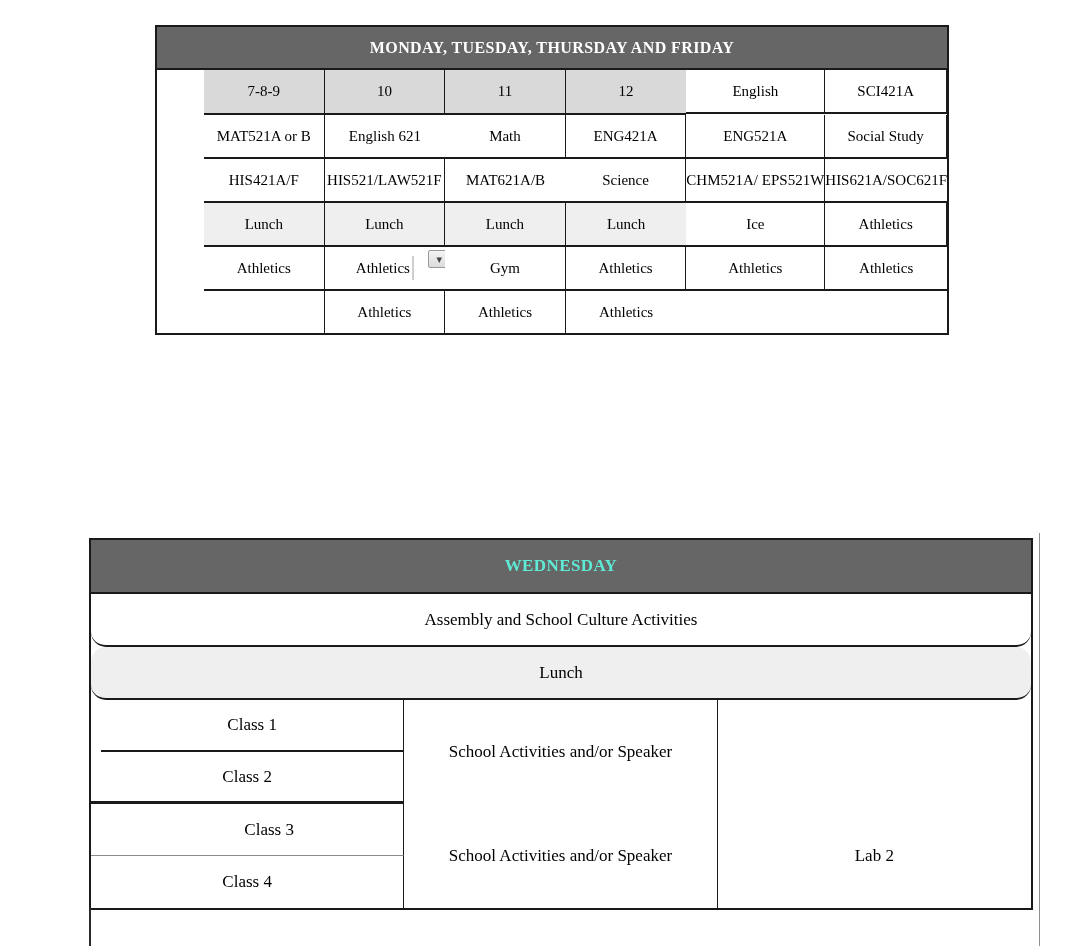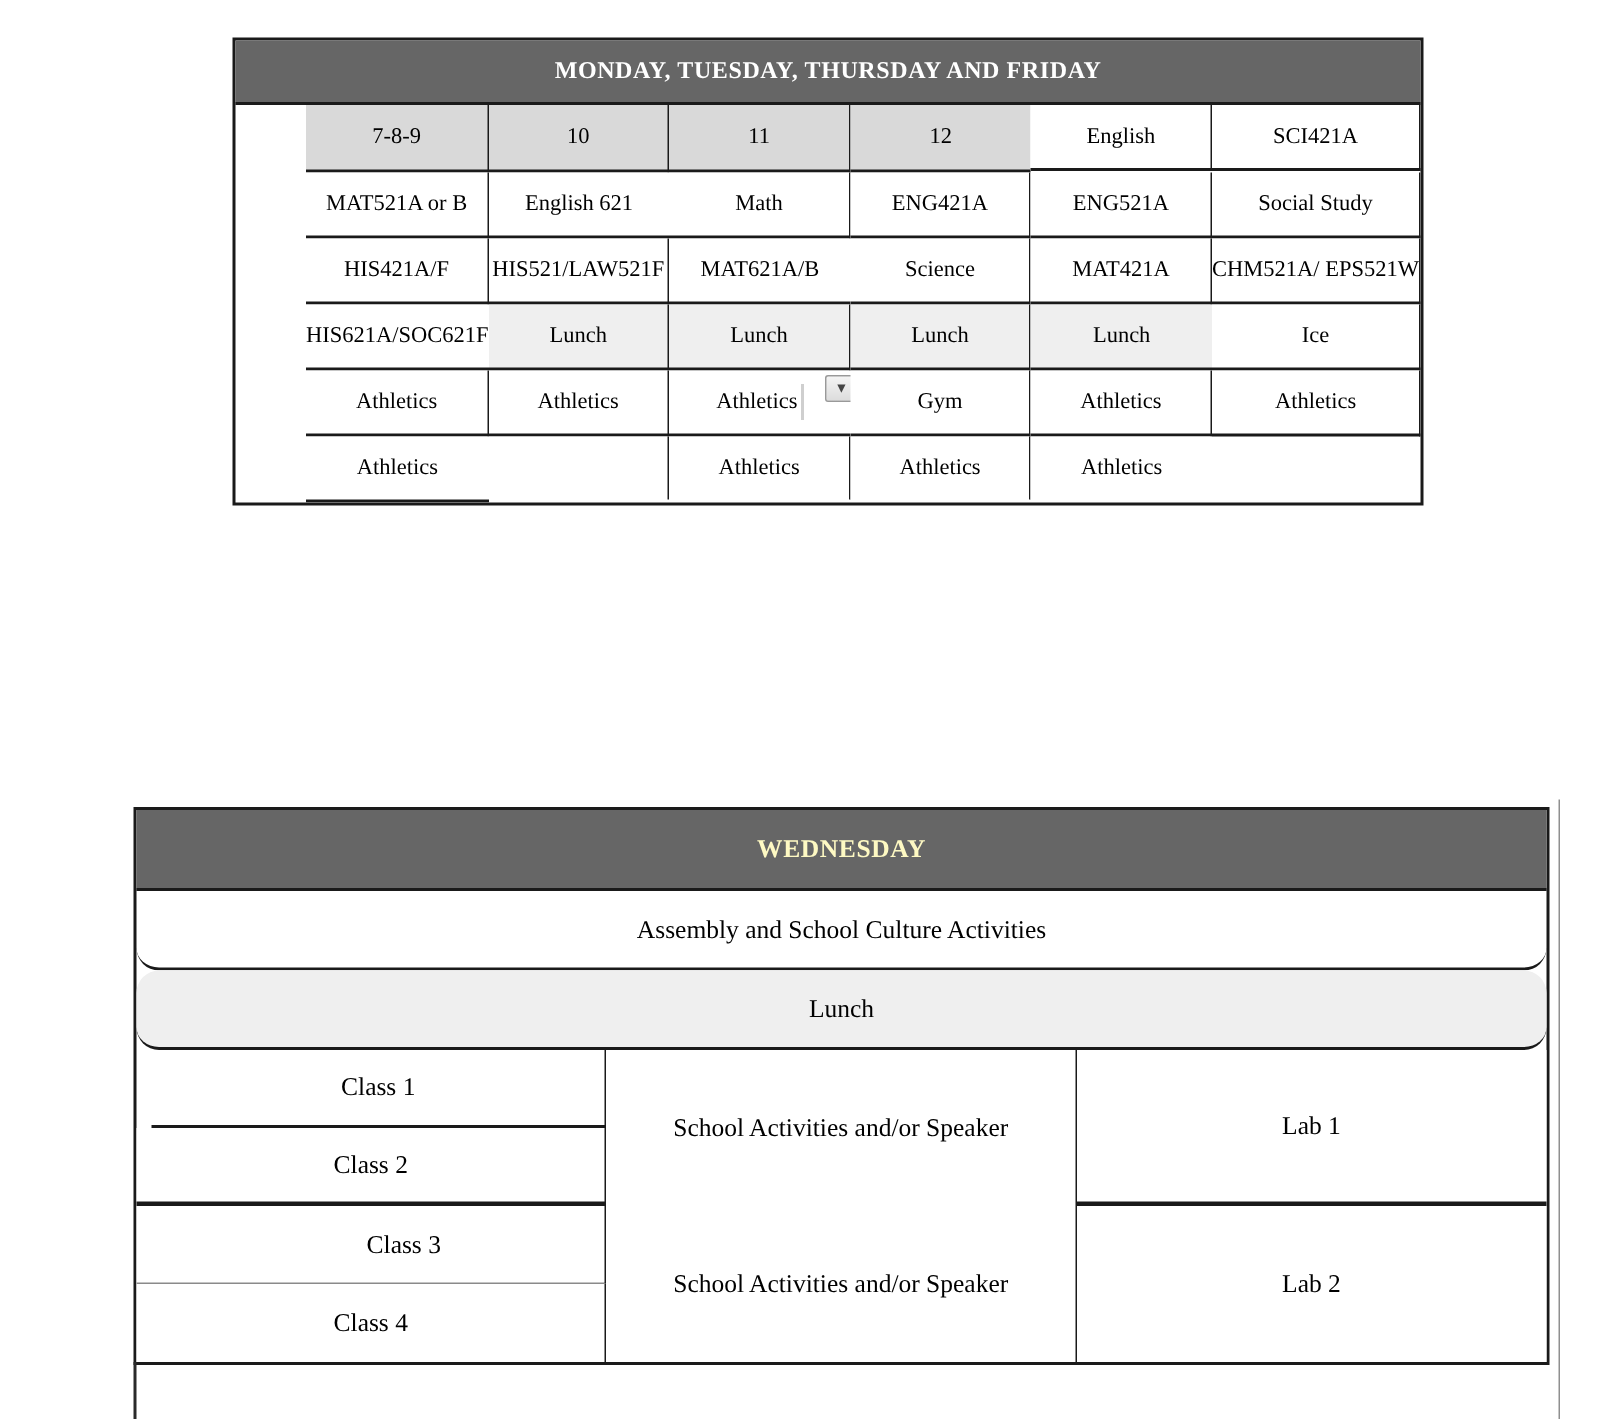--- a/index.html
+++ b/index.html
@@ -92,21 +92,21 @@
     left: 89px;
     top: 538px;
     width: 944px;
     border: 2px solid #1a1a1a;
     box-sizing: border-box;
     background: #ffffff;
   }
   .wed-titlebar {
     height: 52px;
     background: #666666;
-    color: #fef9c3;
+    color: #5eead4;
     font-weight: bold;
     font-size: 17px;
     letter-spacing: 0.4px;
     display: flex;
     align-items: center;
     justify-content: center;
     border-bottom: 2px solid #1a1a1a;
   }
   .wed-fullrow {
     height: 51px;
@@ -193,21 +193,20 @@
     <div class="cell">Math</div>
     <div class="cell">ENG421A</div>
     <div class="cell">ENG521A</div>
 
     <div class="cell">Social Study</div>
     <div class="cell">HIS421A/F</div>
     <div class="cell">HIS521/LAW521F</div>
     <div class="cell last-col">MAT621A/B</div>
 
     <div class="cell">Science</div>
-    <div class="cell">MAT421A</div>
     <div class="cell">CHM521A/ EPS521W</div>
     <div class="cell last-col">HIS621A/SOC621F</div>
 
     <div class="cell shade">Lunch</div>
     <div class="cell shade">Lunch</div>
     <div class="cell shade">Lunch</div>
     <div class="cell shade last-col">Lunch</div>
 
     <div class="cell">Ice</div>
     <div class="cell">Athletics</div>
@@ -241,20 +240,19 @@
     <div class="wcell col-border class-1">Class 1</div>
     <div class="wcell col-border class-2">Class 2</div>
     <div class="wcell col-border class-3">Class 3</div>
     <div class="wcell col-border class-4">Class 4</div>
 
     <div class="wcell col-border activities-cell">
       <div class="act-line">School Activities and/or Speaker</div>
       <div class="act-line">School Activities and/or Speaker</div>
     </div>
 
-    <div class="wcell lab-1">Lab 1</div>
     <div class="wcell lab-2">Lab 2</div>
   </div>
 </div>
 
 <div class="abs partial-row"></div>
 
 <div class="abs page-edge"></div>
 
 </body></html>

